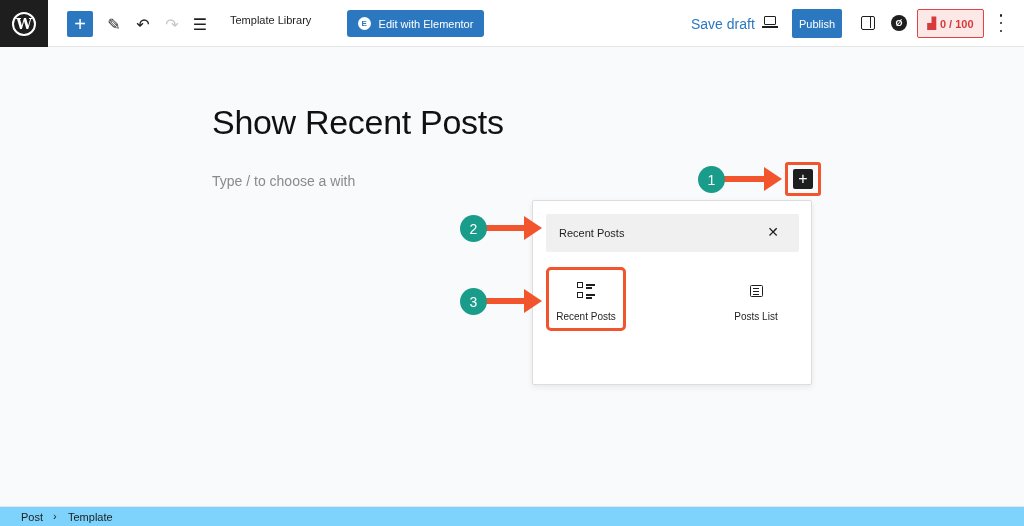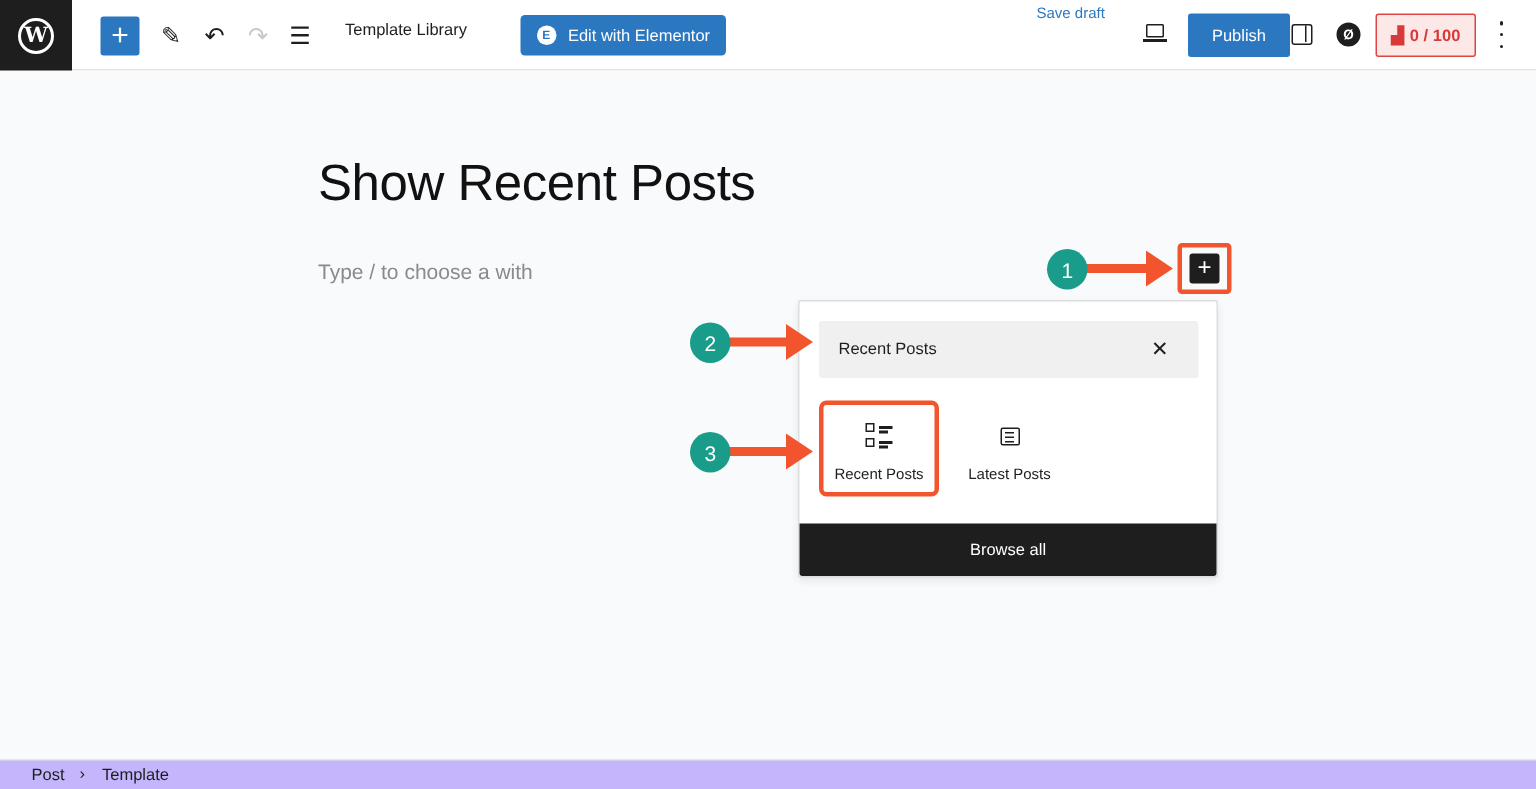--- a/index.html
+++ b/index.html
@@ -8,25 +8,25 @@
 
   
   .topbar { position: absolute; left: 0; top: 0; width: 1024px; height: 47px; background: #fff; border-bottom: 1px solid #e6e6e6; }
   .wp-logo { position: absolute; left: 0; top: 0; width: 48px; height: 47px; background: #1e1e1e; display: flex; align-items: center; justify-content: center; }
   .wp-logo .circ { width: 24px; height: 24px; border-radius: 50%; border: 2px solid #fff; display: flex; align-items: center; justify-content: center; color: #fff; font-family: "DejaVu Serif", serif; font-weight: bold; font-size: 14px; }
   .tb-icon { position: absolute; top: 11px; height: 26px; display: flex; align-items: center; justify-content: center; font-size: 16px; color: #1e1e1e; }
   .inserter { position: absolute; left: 67px; top: 11px; width: 26px; height: 26px; background: #2b78c0; color: #fff; border-radius: 2px; display: flex; align-items: center; justify-content: center; font-size: 20px; line-height: 1; }
   .template-lib { position: absolute; left: 230px; top: 14px; font-size: 11px; color: #1e1e1e; }
   .elementor-btn { position: absolute; left: 347px; top: 10px; width: 137px; height: 27px; background: #2b78c0; color: #fff; border-radius: 3px; display: flex; align-items: center; justify-content: center; gap: 8px; font-size: 11px; }
   .elementor-btn .e-ic { width: 13px; height: 13px; border-radius: 50%; background: #fff; color: #2b78c0; font-size: 8px; font-weight: bold; display: flex; align-items: center; justify-content: center; }
-  .save-draft { position: absolute; left: 691px; top: 4px; font-size: 10px; color: #2b78c0; }
+  .save-draft { position: absolute; left: 691px; top: 16px; font-size: 14px; color: #2b78c0; }
   .preview-ic { position: absolute; left: 762px; top: 16px; width: 16px; height: 12px; }
   .preview-ic .scr { position: absolute; left: 2px; top: 0; width: 12px; height: 9px; border: 1.5px solid #1e1e1e; border-radius: 1px; }
   .preview-ic .base { position: absolute; left: 0; top: 10px; width: 16px; height: 1.5px; background: #1e1e1e; }
-  .publish-btn { position: absolute; left: 792px; top: 9px; width: 68px; height: 29px; background: #2b78c0; color: #fff; border-radius: 2px; display: flex; align-items: center; justify-content: center; font-size: 11px; }
+  .publish-btn { position: absolute; left: 792px; top: 9px; width: 50px; height: 29px; background: #2b78c0; color: #fff; border-radius: 2px; display: flex; align-items: center; justify-content: center; font-size: 11px; }
   .sidebar-ic { position: absolute; left: 861px; top: 16px; width: 14px; height: 14px; border: 1.5px solid #1e1e1e; border-radius: 2px; }
   .sidebar-ic::after { content: ""; position: absolute; right: 3px; top: 0; width: 1.5px; height: 11px; background: #1e1e1e; }
   .plugin-ic { position: absolute; left: 891px; top: 15px; width: 16px; height: 16px; border-radius: 50%; background: #1e1e1e; color: #fff; font-size: 9px; font-weight: bold; display: flex; align-items: center; justify-content: center; }
   .score-btn { position: absolute; left: 917px; top: 9px; width: 67px; height: 29px; border: 1px solid #e04444; background: #fde8e8; border-radius: 2px; color: #d83a3a; display: flex; align-items: center; justify-content: center; gap: 4px; font-size: 11px; font-weight: bold; }
   .more-ic { position: absolute; left: 998px; top: 14px; width: 6px; height: 18px; display: flex; flex-direction: column; align-items: center; justify-content: space-between; }
   .more-ic span { width: 2.5px; height: 2.5px; border-radius: 50%; background: #1e1e1e; }
 
   
   .post-title { position: absolute; left: 212px; top: 103px; font-size: 34px; font-weight: normal; color: #111; letter-spacing: -0.3px; }
   .placeholder { position: absolute; left: 212px; top: 173px; font-size: 14px; color: #8a8a8a; }
@@ -53,21 +53,21 @@
   .ic-list { width: 13px; height: 12px; border: 1.5px solid #1e1e1e; border-radius: 1.5px; position: relative; }
   .ic-list i { position: absolute; left: 2px; height: 1.2px; width: 6px; background: #1e1e1e; }
 
   
   .badge { position: absolute; width: 27px; height: 27px; border-radius: 50%; background: #1a9c8a; color: #fff; font-size: 14px; display: flex; align-items: center; justify-content: center; z-index: 3; }
   .arrow { position: absolute; height: 18px; z-index: 2; }
   .arrow .shaft { position: absolute; left: 0; top: 6px; height: 6px; background: #f2542d; }
   .arrow .head { position: absolute; top: -3px; width: 0; height: 0; border-top: 12px solid transparent; border-bottom: 12px solid transparent; border-left: 18px solid #f2542d; }
 
   
-  .footer { position: absolute; left: 0; top: 506px; width: 1024px; height: 20px; background: #c4b5fd; border-top: 1px solid #e6e6e6; }
+  .footer { position: absolute; left: 0; top: 506px; width: 1024px; height: 20px; background: #7dd3fc; border-top: 1px solid #e6e6e6; }
   .crumb { position: absolute; top: 4px; font-size: 11px; color: #1e1e1e; }
   .crumb-sep { position: absolute; left: 53px; top: 3px; font-size: 11px; color: #1e1e1e; }
 </style>
 </head>
 <body>
 
 <div class="topbar">
   <div class="wp-logo">
     <div class="circ">W</div>
   </div>
@@ -120,33 +120,32 @@
         <span class="l" style="left:10px;top:3px;width:9px;"></span>
         <span class="l" style="left:10px;top:6px;width:6px;"></span>
         <span class="b" style="left:1px;top:11px;"></span>
         <span class="l" style="left:10px;top:13px;width:9px;"></span>
         <span class="l" style="left:10px;top:16px;width:6px;"></span>
       </div>
     </div>
     <div class="lbl">Recent Posts</div>
   </div>
 
-  <div class="result" style="left:100px;">
+
+  <div class="result" style="left:183px;">
     <div class="ic">
       <div class="ic-list">
         <i style="top:2px;"></i>
           <i style="top:5px;"></i>
           <i style="top:8px;"></i>
       </div>
     </div>
-    <div class="lbl">Latest Posts</div>
+    <div class="lbl">Posts List</div>
   </div>
 
-
-  <div class="browse-all">Browse all</div>
 </div>
 
 <div class="badge" style="left:698px;top:166px;">1</div>
 <div class="arrow" style="left:720px;top:170px;width:62px;">
   <div class="shaft" style="width:46px;"></div>
     <div class="head" style="left:44px;"></div>
 </div>
 
 <div class="badge" style="left:460px;top:215px;">2</div>
 <div class="arrow" style="left:482px;top:219px;width:60px;">

